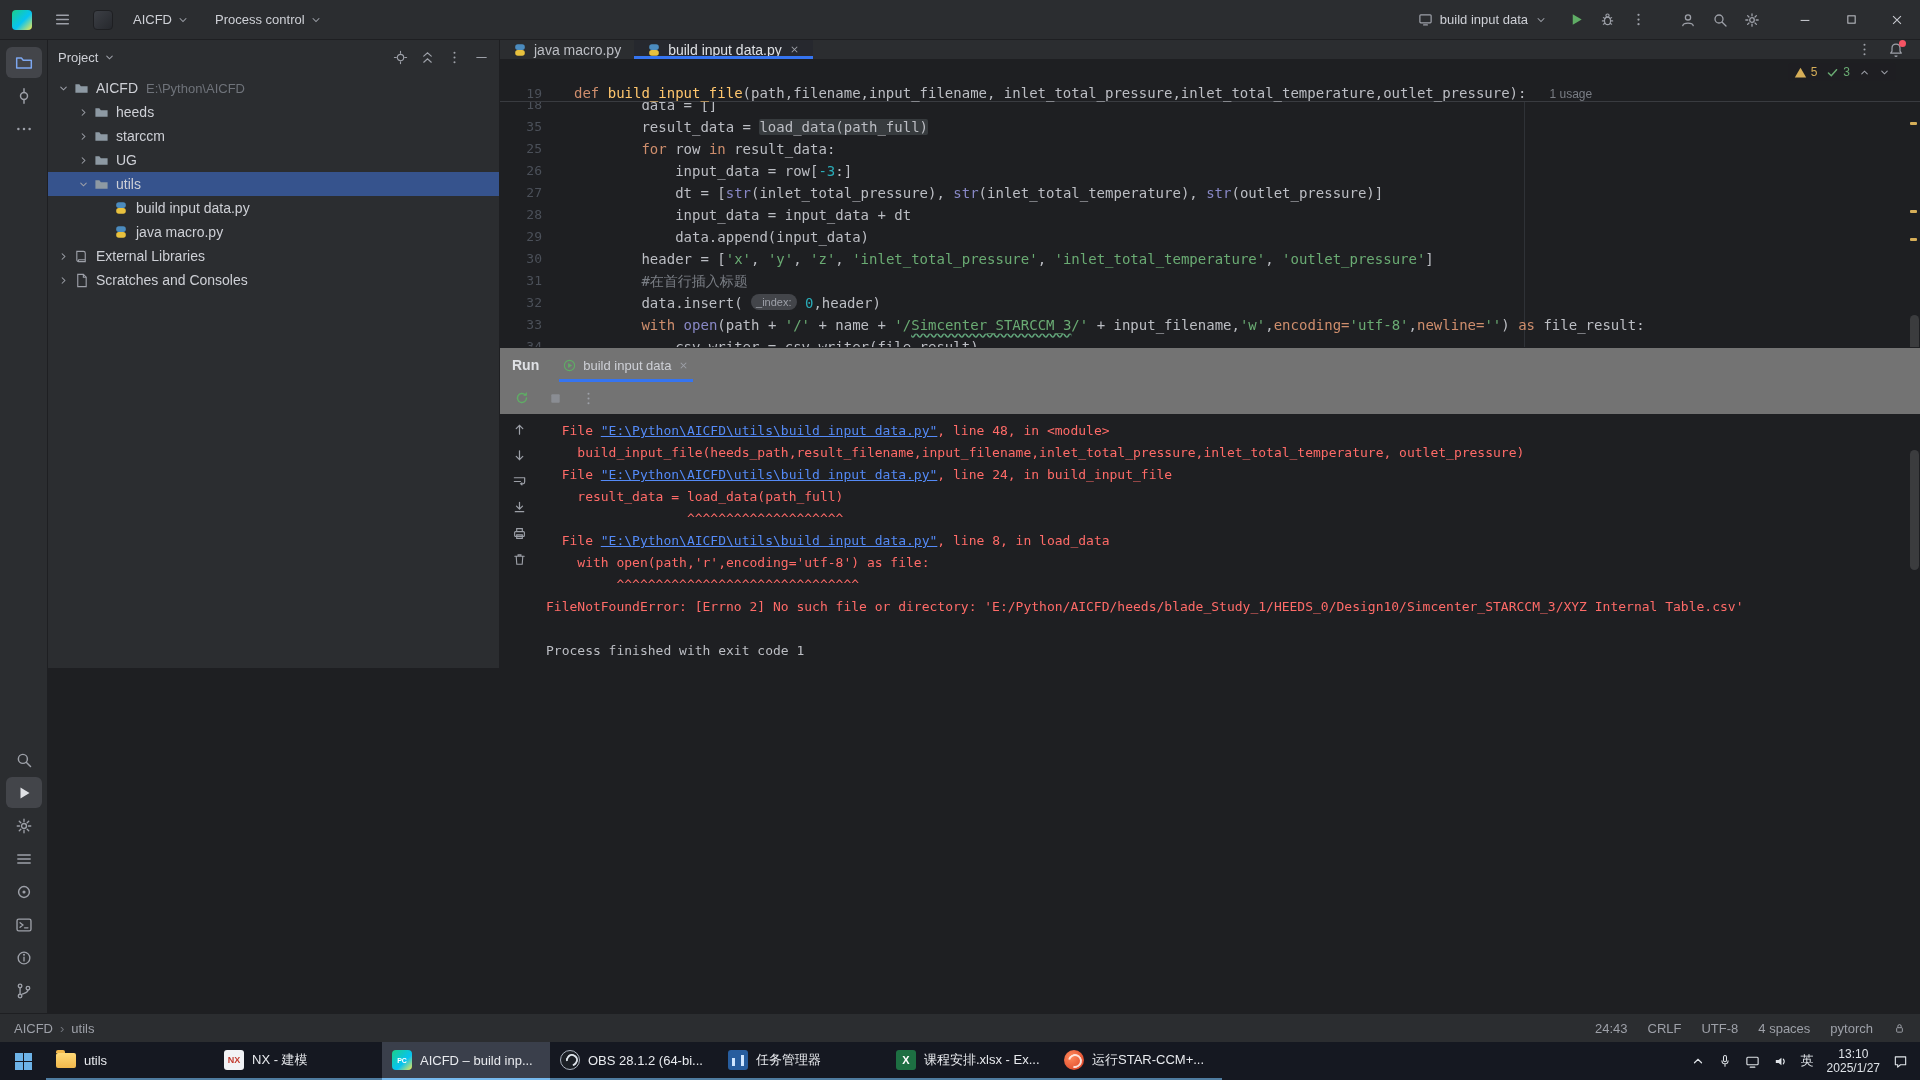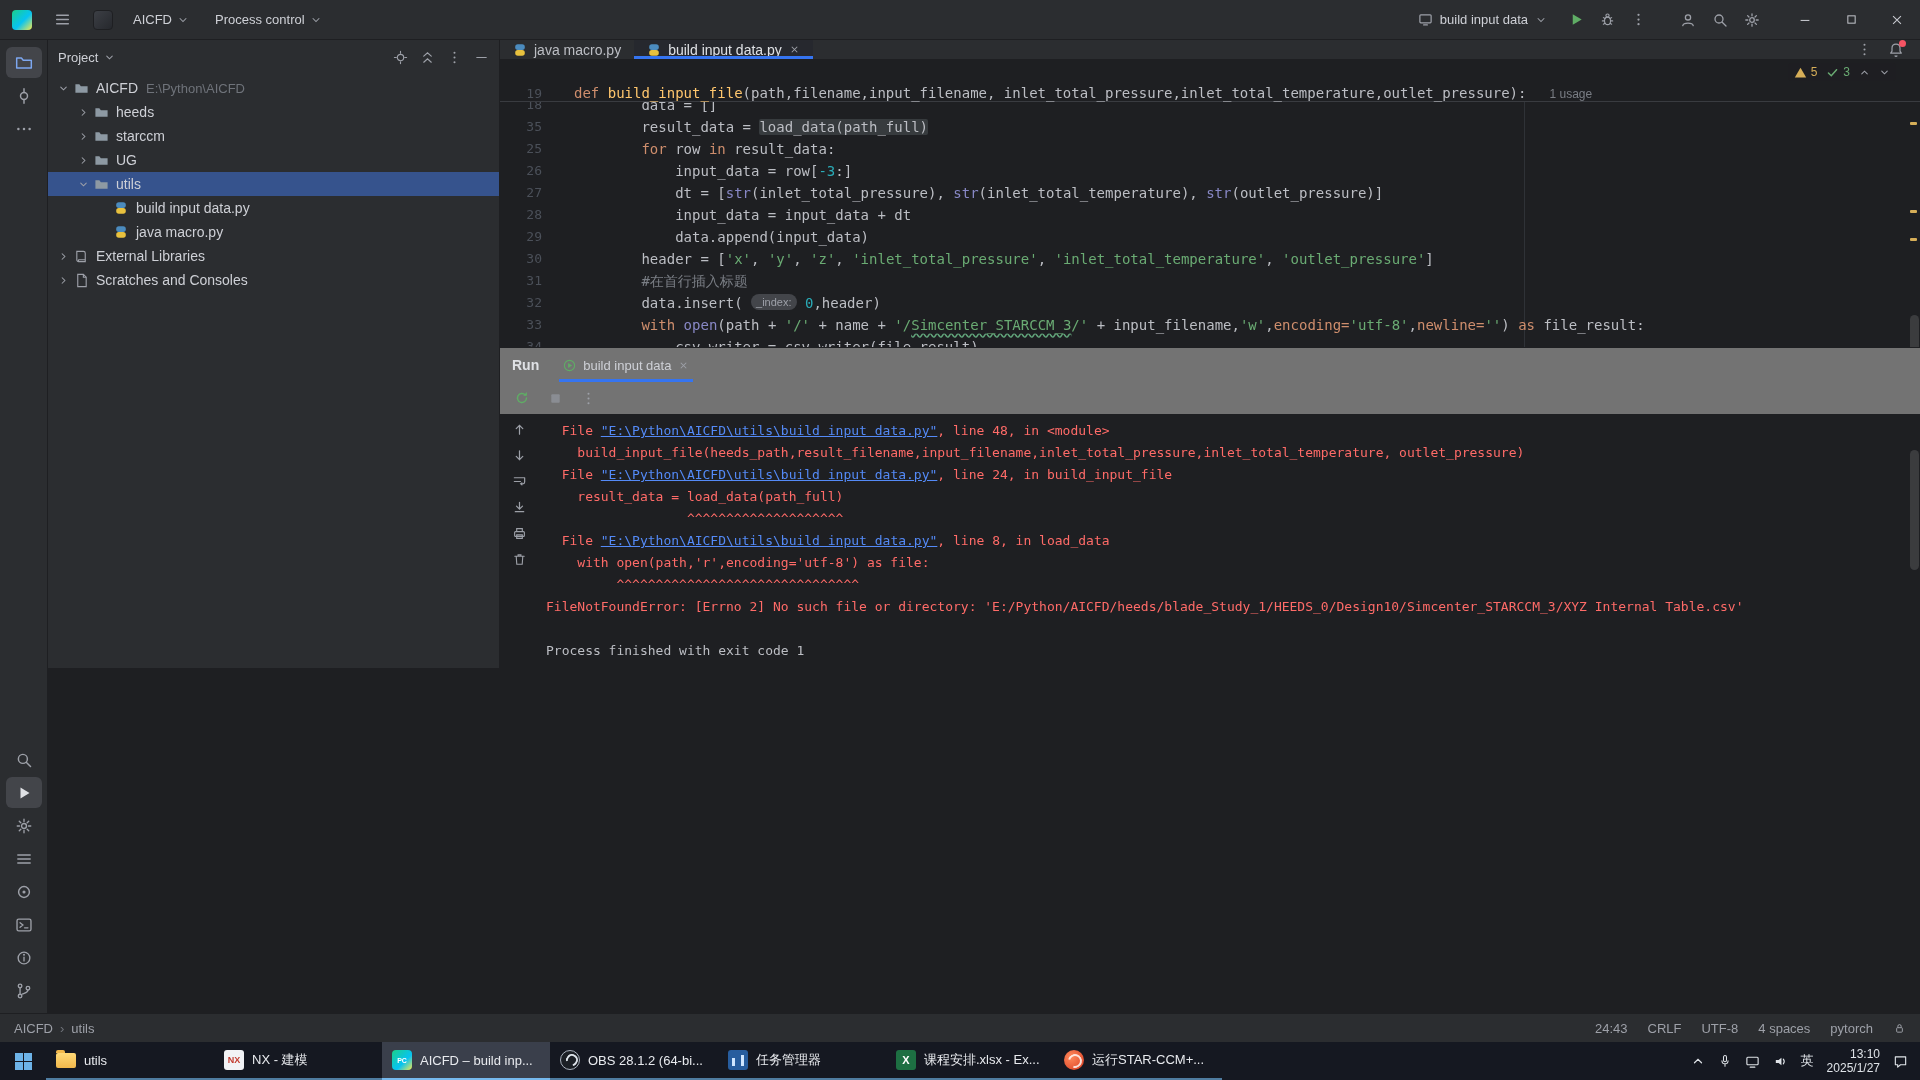--- a/index.html
+++ b/index.html
@@ -85,21 +85,21 @@
   .sb-right{margin-left:auto;display:flex;gap:20px;align-items:center}
   
   .taskbar{height:38px;background:#151821;display:flex;align-items:stretch;color:#e8eaee}
   .tb-start{width:46px;display:flex;align-items:center;justify-content:center}
   .win-logo{display:grid;grid-template-columns:8px 8px;grid-template-rows:8px 8px;gap:1px}
   .win-logo i{background:#6db3e8}
   .tb-app{display:flex;align-items:center;gap:8px;padding:0 10px;width:168px;font-size:13px;border-bottom:2px solid #4f7ca0;white-space:nowrap;overflow:hidden}
   .tb-app.active{background:#3a3f4b;border-bottom-color:#76b9ed}
   .tb-label{overflow:hidden;text-overflow:ellipsis}
   .tb-tray{margin-left:auto;display:flex;align-items:center;gap:13px;padding:0 12px;font-size:12px;color:#dfe3e8}
-  .tray-time{text-align:right;line-height:14px}
+  .tray-time{text-align:center;line-height:14px}
   
   .ai{flex:none}
   .ai-folder{width:20px;height:15px;background:linear-gradient(#ffd977,#f2b84b);border-radius:2px;position:relative}
   .ai-folder::before{content:"";position:absolute;top:-3px;left:0;width:9px;height:3px;background:#f2b84b;border-radius:2px 2px 0 0}
   .ai-nx{width:20px;height:20px;background:#f2f3f5;border-radius:3px;color:#c23b2e;font-weight:bold;font-size:9px;display:flex;align-items:center;justify-content:center}
   .ai-nx::after{content:"NX"}
   .ai-pycharm{width:20px;height:20px;border-radius:4px;background:linear-gradient(135deg,#1bd089,#07c3f2 60%,#f5e94d);color:#fff;font-size:7px;font-weight:bold;display:flex;align-items:center;justify-content:center}
   .ai-pycharm::after{content:"PC"}
   .ai-obs{width:20px;height:20px;border-radius:50%;background:#1c2026;border:1px solid #aab2bd;position:relative}
   .ai-obs::after{content:"";position:absolute;top:3px;left:5px;width:8px;height:8px;border-radius:50%;border:2px solid #dfe5ec;border-bottom-color:transparent;transform:rotate(35deg)}

